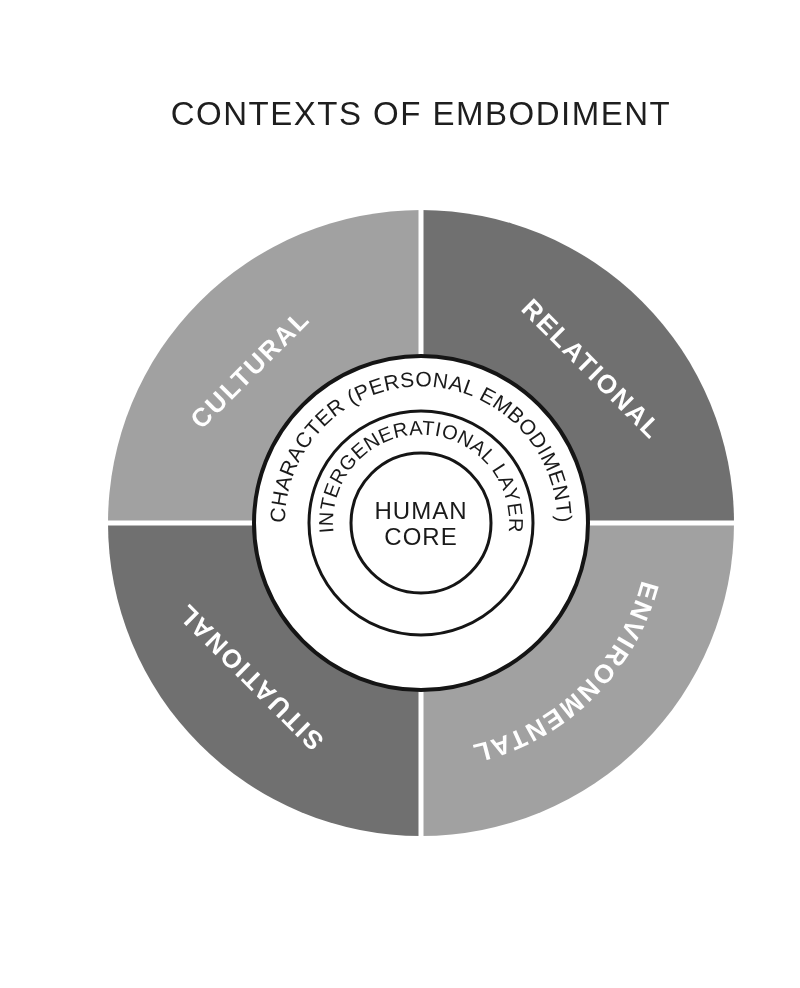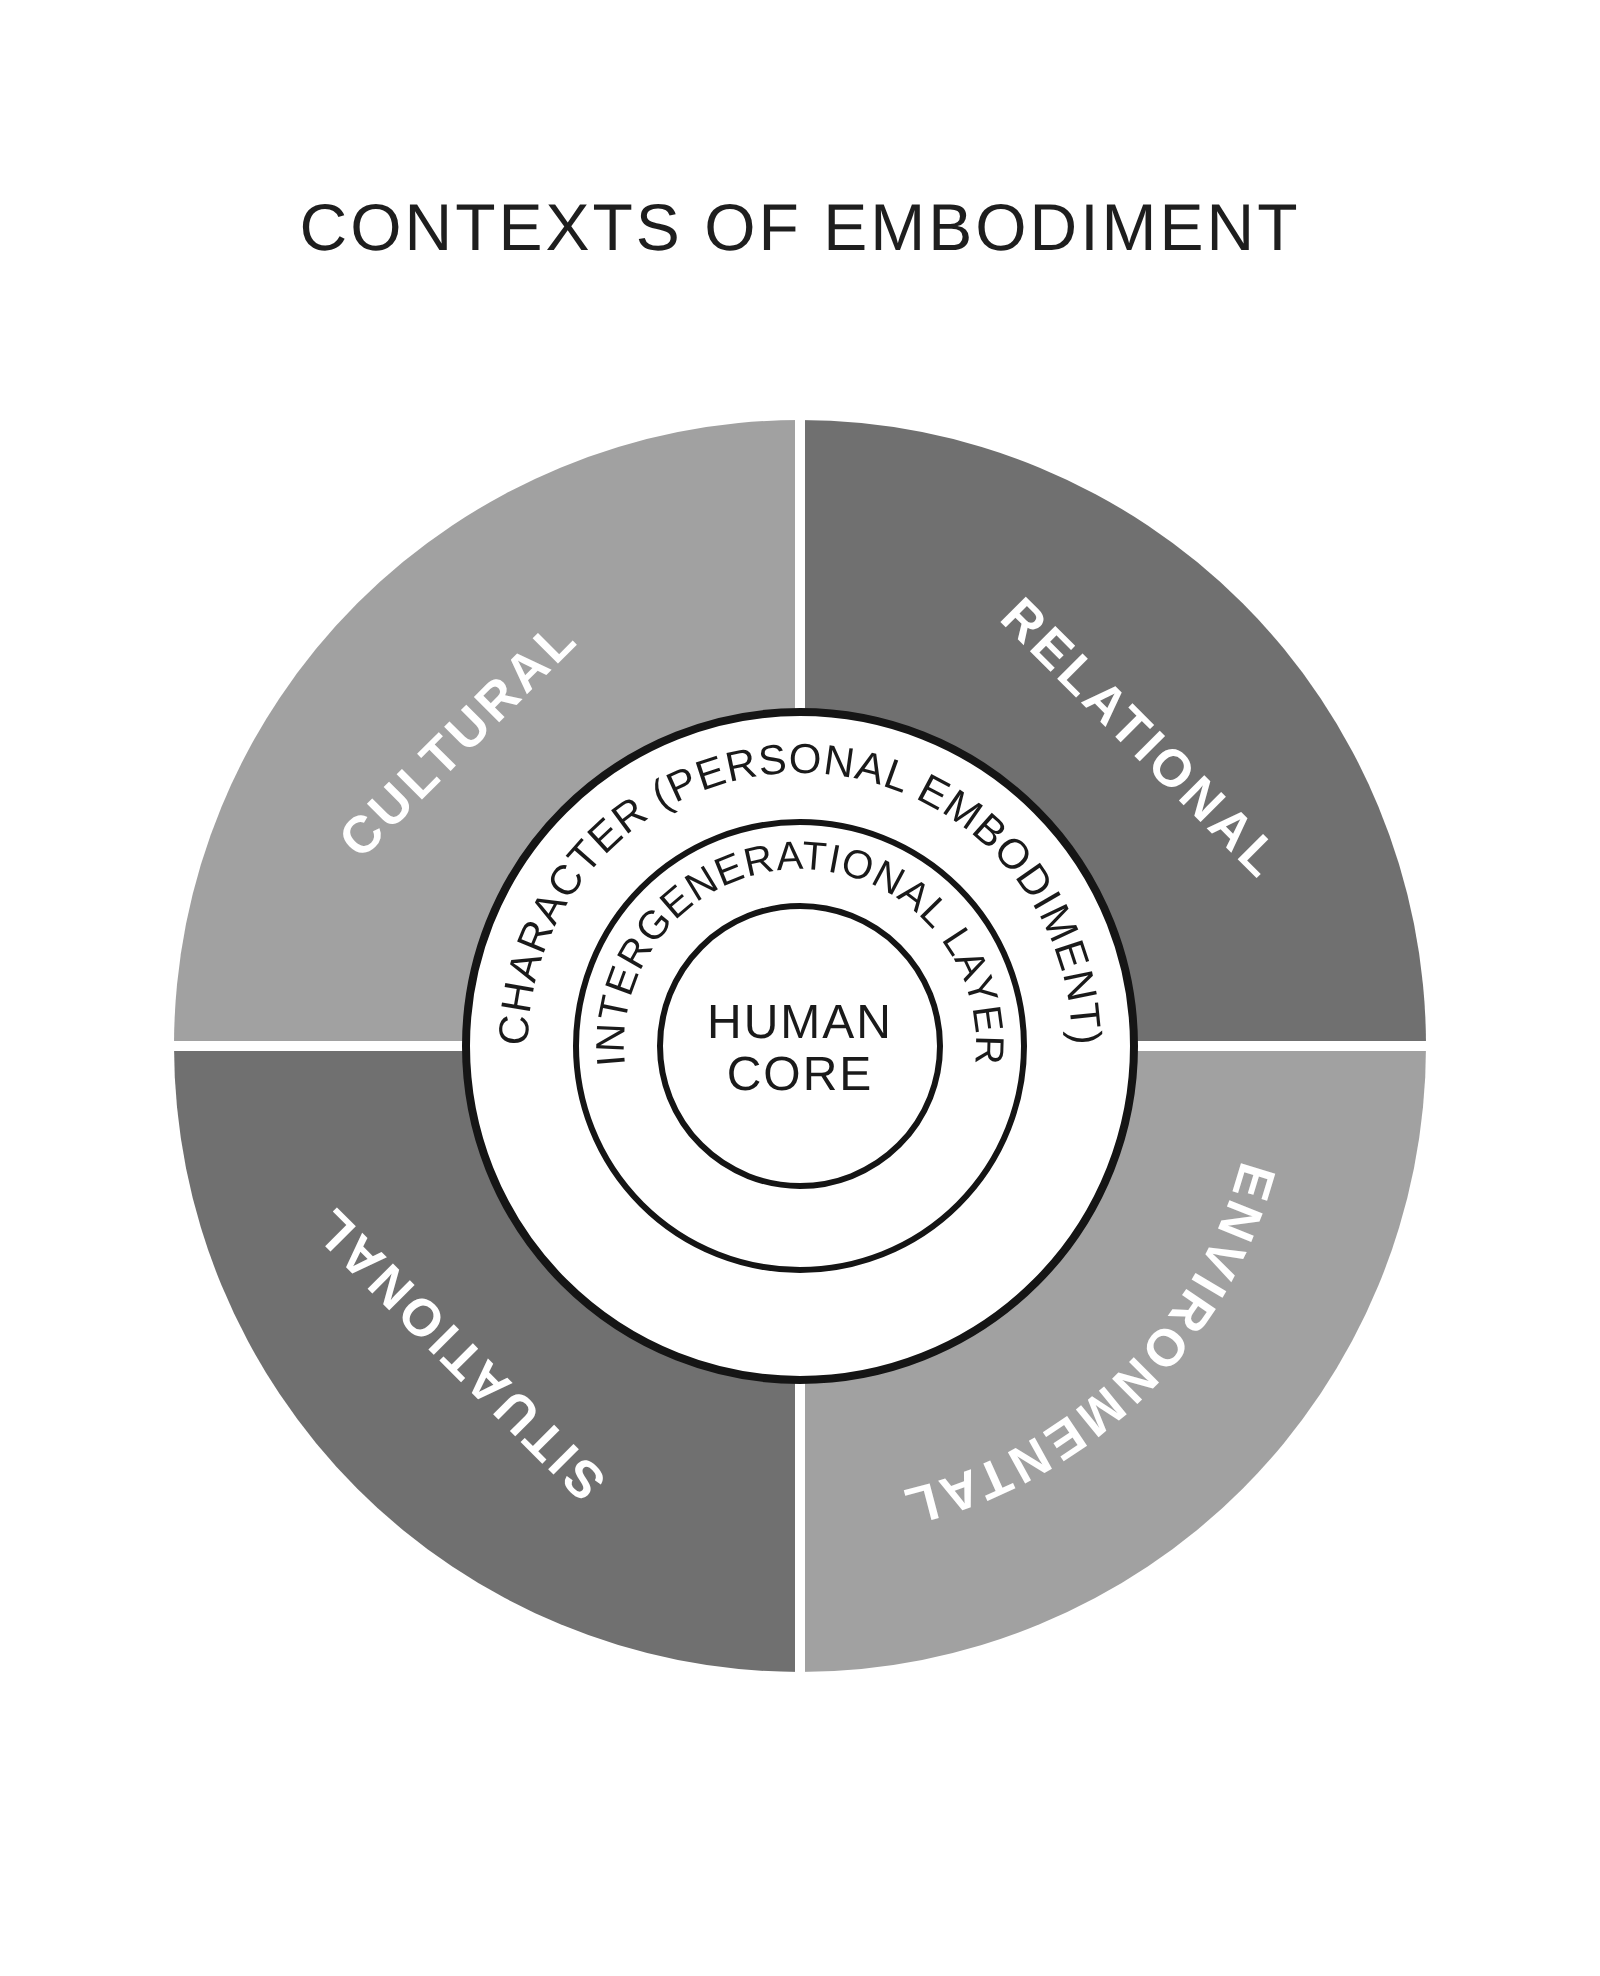--- a/index.html
+++ b/index.html
@@ -8,20 +8,21 @@
     background: #ffffff;
     width: 800px;
     height: 988px;
     overflow: hidden;
     font-family: "Liberation Sans", sans-serif;
   }
   #stage {
     width: 644px;
     height: 988px;
     position: relative;
+    margin-left: 21px;
   }
   svg { display: block; }
   text { font-family: "Liberation Sans", sans-serif; }
   .title-text {
     font-size: 33px;
     letter-spacing: 1.5px;
     font-weight: 400;
   }
   .quad-label {
     font-size: 26px;

